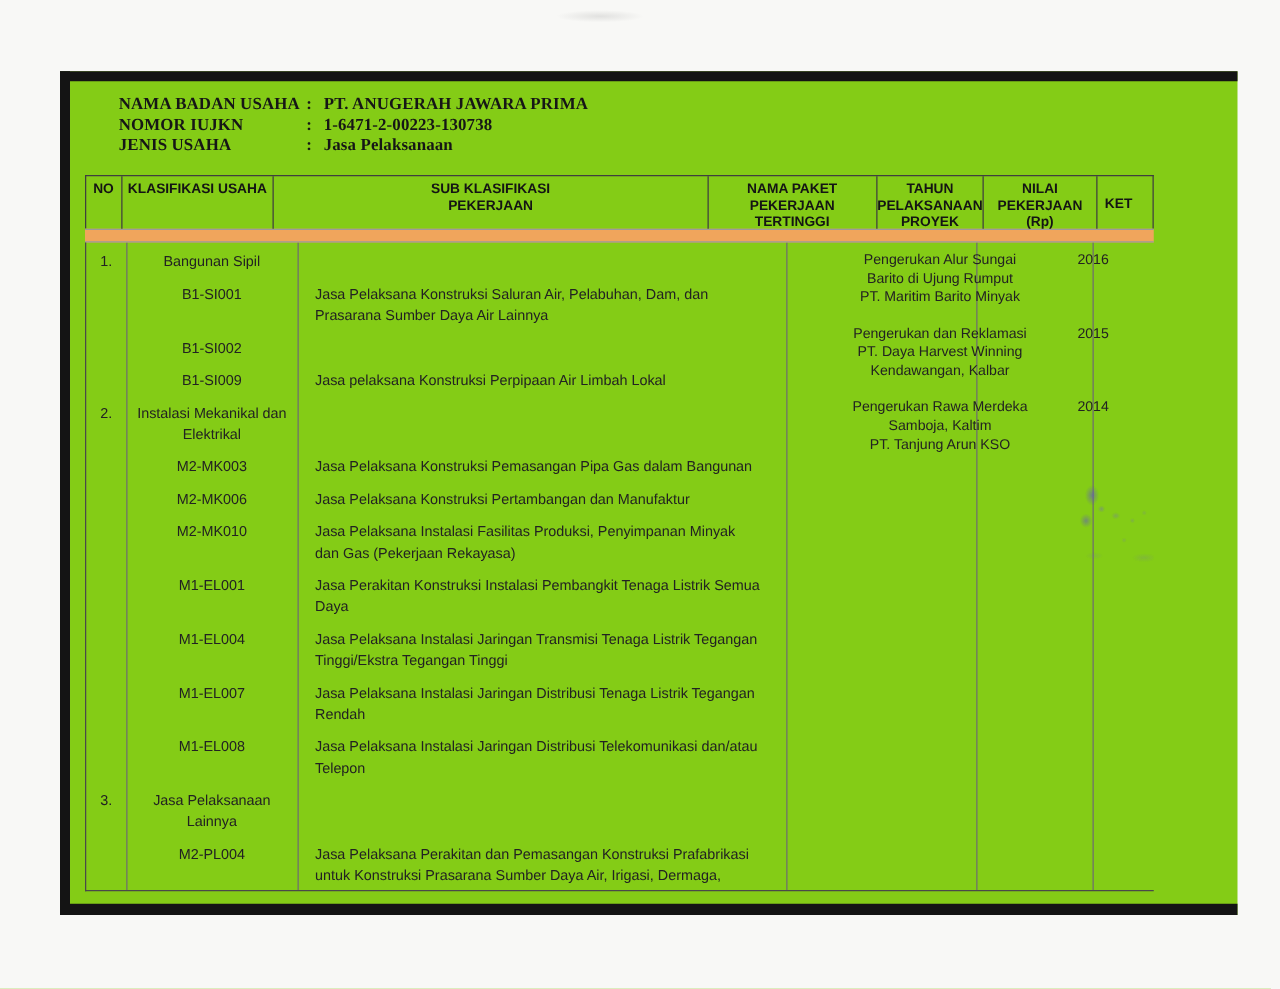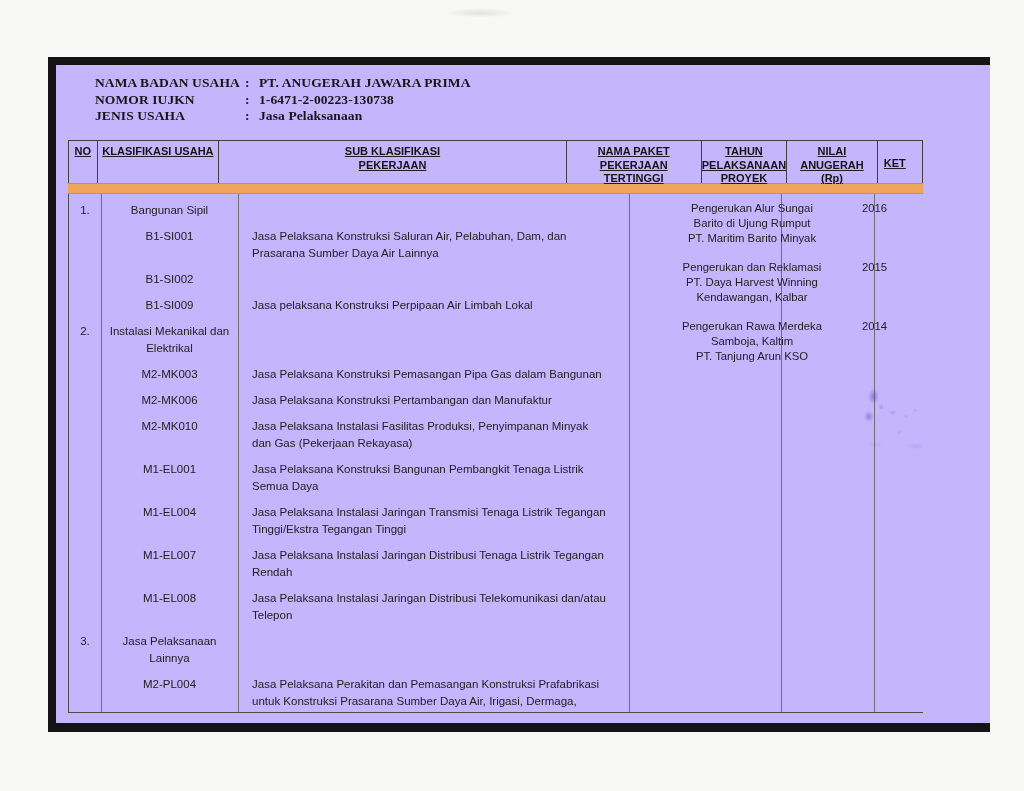--- a/index.html
+++ b/index.html
@@ -11,34 +11,34 @@
   }
   
   .scan-mark-top{
     position:absolute;left:425px;top:3px;width:110px;height:20px;
     background:radial-gradient(ellipse 50px 7px at 50% 50%, rgba(120,120,120,.18), transparent 70%);
     pointer-events:none;
   }
   
   .page-frame{
     position:absolute;left:48px;top:57px;width:942px;height:675px;
-    box-sizing:border-box;background:#c4b5fd;
+    box-sizing:border-box;background:#84cc16;
     border-left:8px solid #141414;
     border-top:8px solid #141414;
     border-bottom:9px solid #141414;
     overflow:hidden;
   }
   
   .info-block{position:absolute;left:39px;top:10px;}
   .info-row{display:flex;font-family:"Liberation Serif",serif;font-weight:bold;
     font-size:13.5px;line-height:16.5px;letter-spacing:.1px;color:#161616;}
   .info-label{width:150px;}
   .info-sep{width:14px;}
   
-  .doc-table{position:absolute;left:12px;top:75px;width:855px;text-decoration:underline;}
+  .doc-table{position:absolute;left:12px;top:75px;width:855px;}
   .thead{display:flex;border:1px solid #3f3f3f;border-bottom:none;box-sizing:border-box;height:43px;}
   .th{box-sizing:border-box;border-right:1px solid #3f3f3f;
       font-weight:bold;font-size:11px;line-height:13.5px;text-align:center;
       padding-top:4px;white-space:pre-line;color:#141414;}
   .th:last-child{border-right:none;}
   .th-no{width:32px;}
   .th-klas{width:137px;}
   .th-sub{width:391px;}
   .th-paket{width:152px;}
   .th-tahun{width:93px;text-align:center;}
@@ -109,21 +109,21 @@
       <div class="th th-klas">KLASIFIKASI USAHA</div>
       <div class="th th-sub">SUB KLASIFIKASI
 PEKERJAAN</div>
       <div class="th th-paket">NAMA PAKET
 PEKERJAAN
 TERTINGGI</div>
       <div class="th th-tahun">TAHUN
 PELAKSANAAN
 PROYEK</div>
       <div class="th th-nilai">NILAI
-ANUGERAH
+PEKERJAAN
 (Rp)</div>
       <div class="th th-ket">KET</div>
     </div>
     <div class="highlight-bar"></div>
     <div class="tbody">
       <div class="vline" style="left:32px"></div>
       <div class="vline" style="left:169px"></div>
       <div class="vline" style="left:560px"></div>
       <div class="vline" style="left:712px"></div>
       <div class="vline" style="left:805px"></div>
@@ -164,21 +164,21 @@
             <div class="c-desc">Jasa Pelaksana Konstruksi Pertambangan dan Manufaktur</div>
           </div>
           <div class="c-row">
             <div class="c-no"></div>
             <div class="c-klas">M2-MK010</div>
             <div class="c-desc">Jasa Pelaksana Instalasi Fasilitas Produksi, Penyimpanan Minyak dan Gas (Pekerjaan Rekayasa)</div>
           </div>
           <div class="c-row">
             <div class="c-no"></div>
             <div class="c-klas">M1-EL001</div>
-            <div class="c-desc">Jasa Pelaksana Konstruksi Bangunan Pembangkit Tenaga Listrik Semua Daya</div>
+            <div class="c-desc">Jasa Perakitan Konstruksi Instalasi Pembangkit Tenaga Listrik Semua Daya</div>
           </div>
           <div class="c-row">
             <div class="c-no"></div>
             <div class="c-klas">M1-EL004</div>
             <div class="c-desc">Jasa Pelaksana Instalasi Jaringan Transmisi Tenaga Listrik Tegangan Tinggi/Ekstra Tegangan Tinggi</div>
           </div>
           <div class="c-row">
             <div class="c-no"></div>
             <div class="c-klas">M1-EL007</div>
             <div class="c-desc">Jasa Pelaksana Instalasi Jaringan Distribusi Tenaga Listrik Tegangan Rendah</div>

